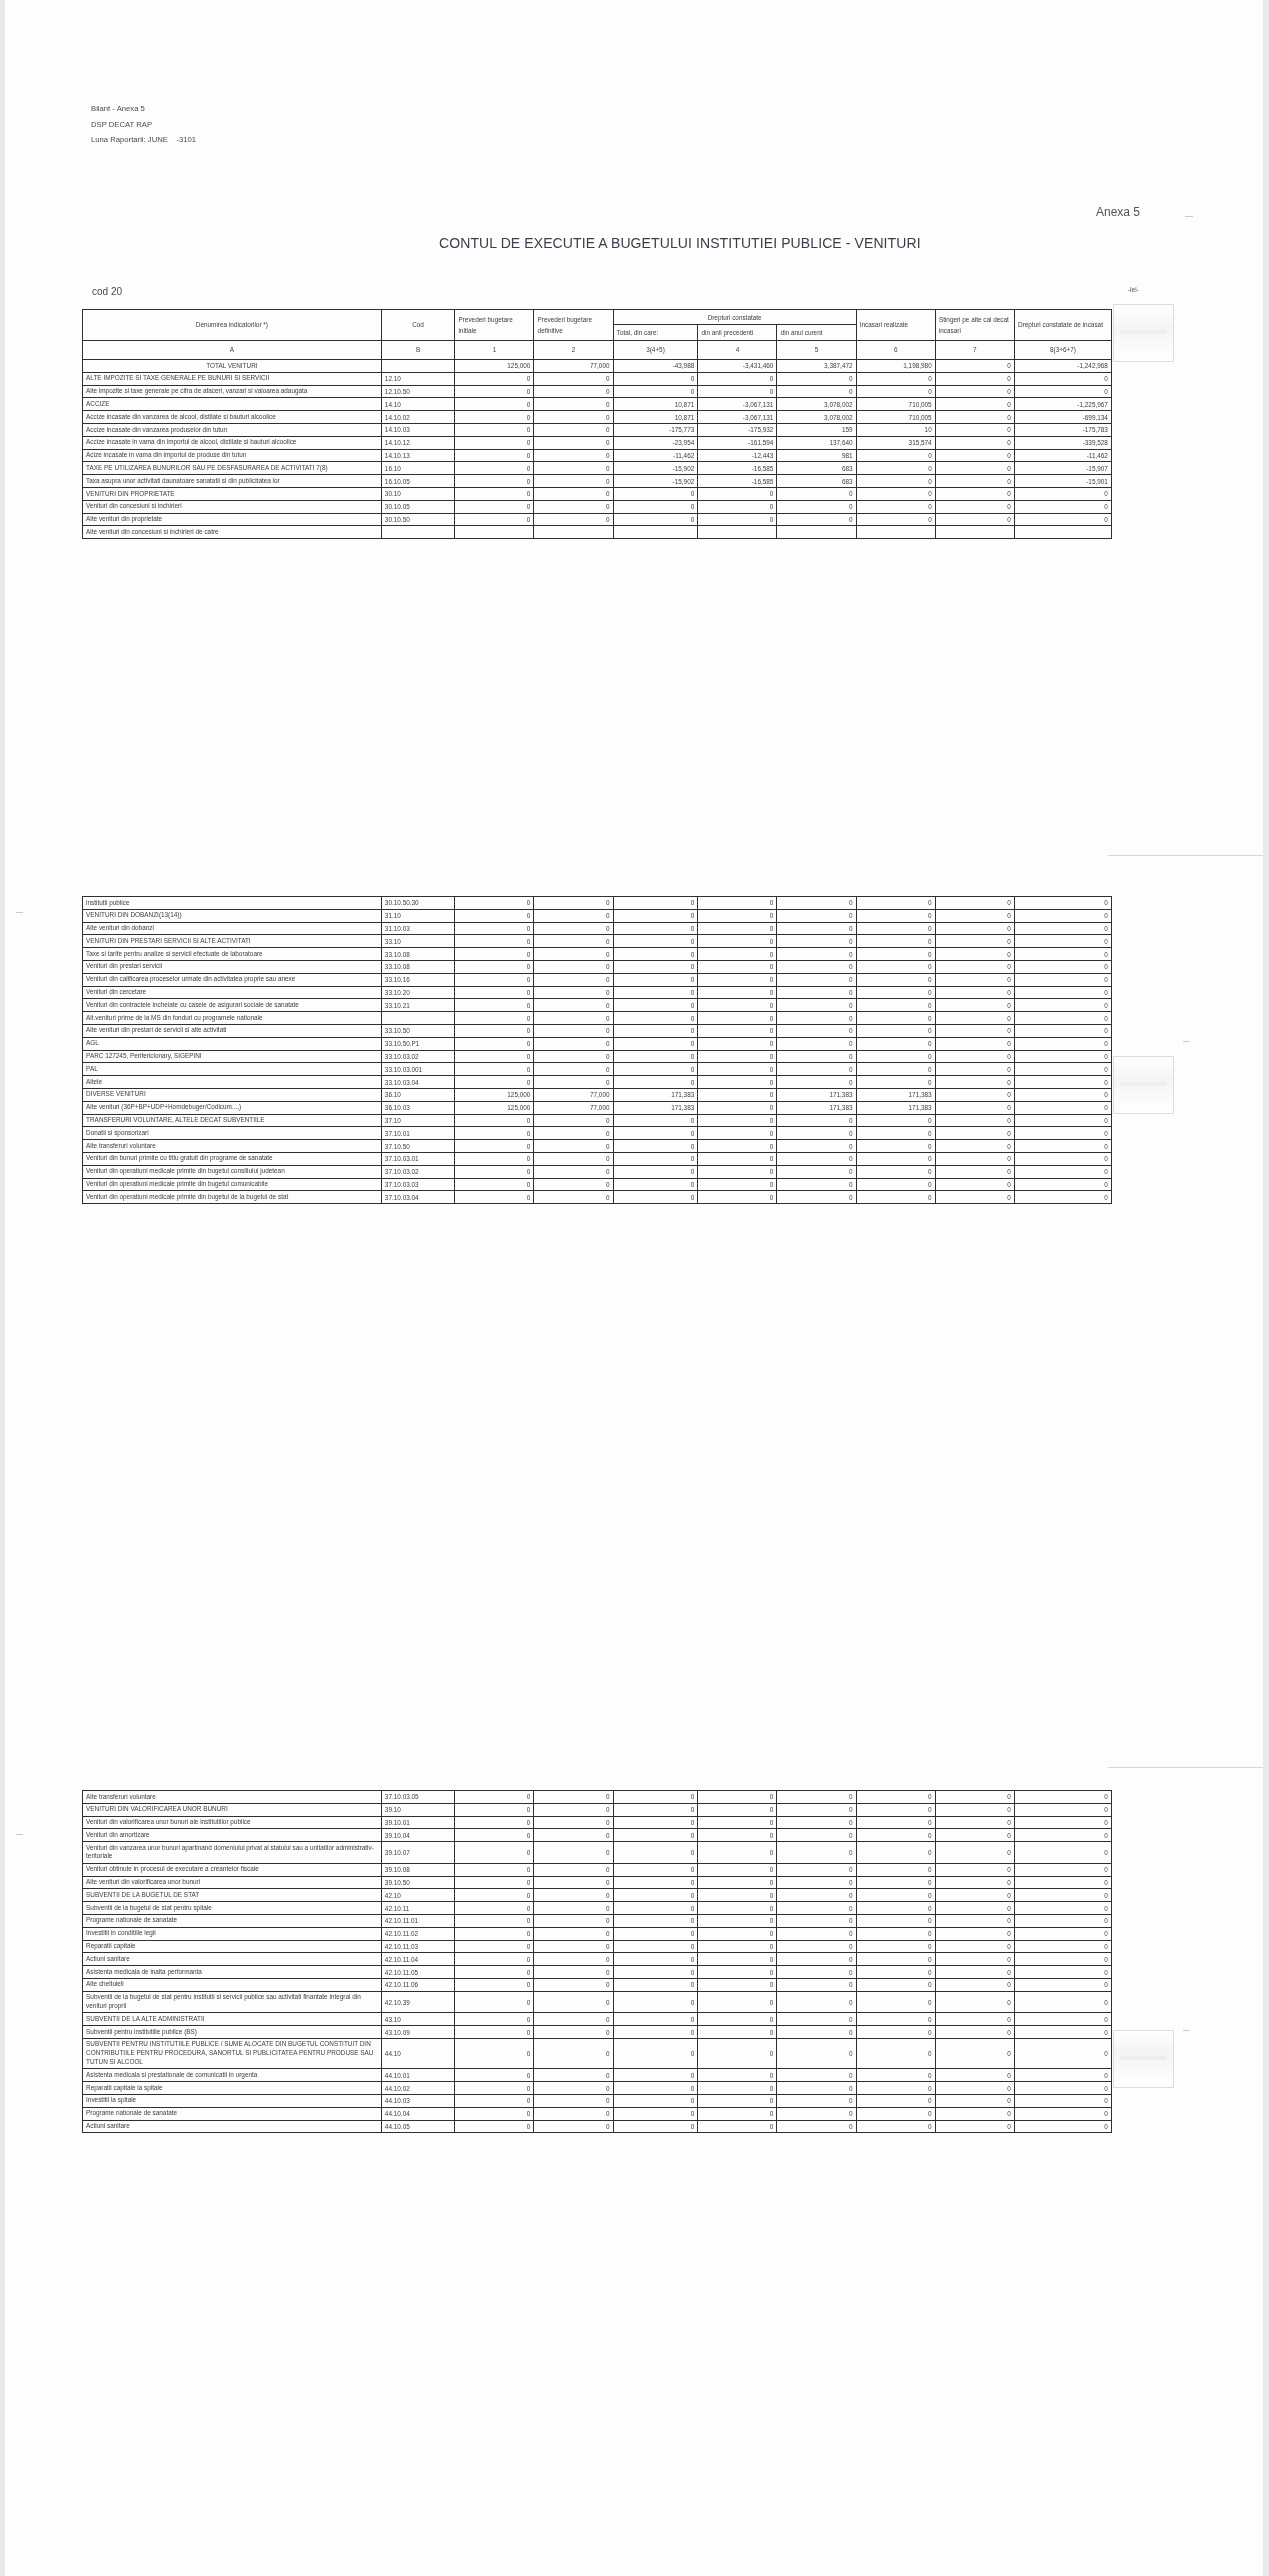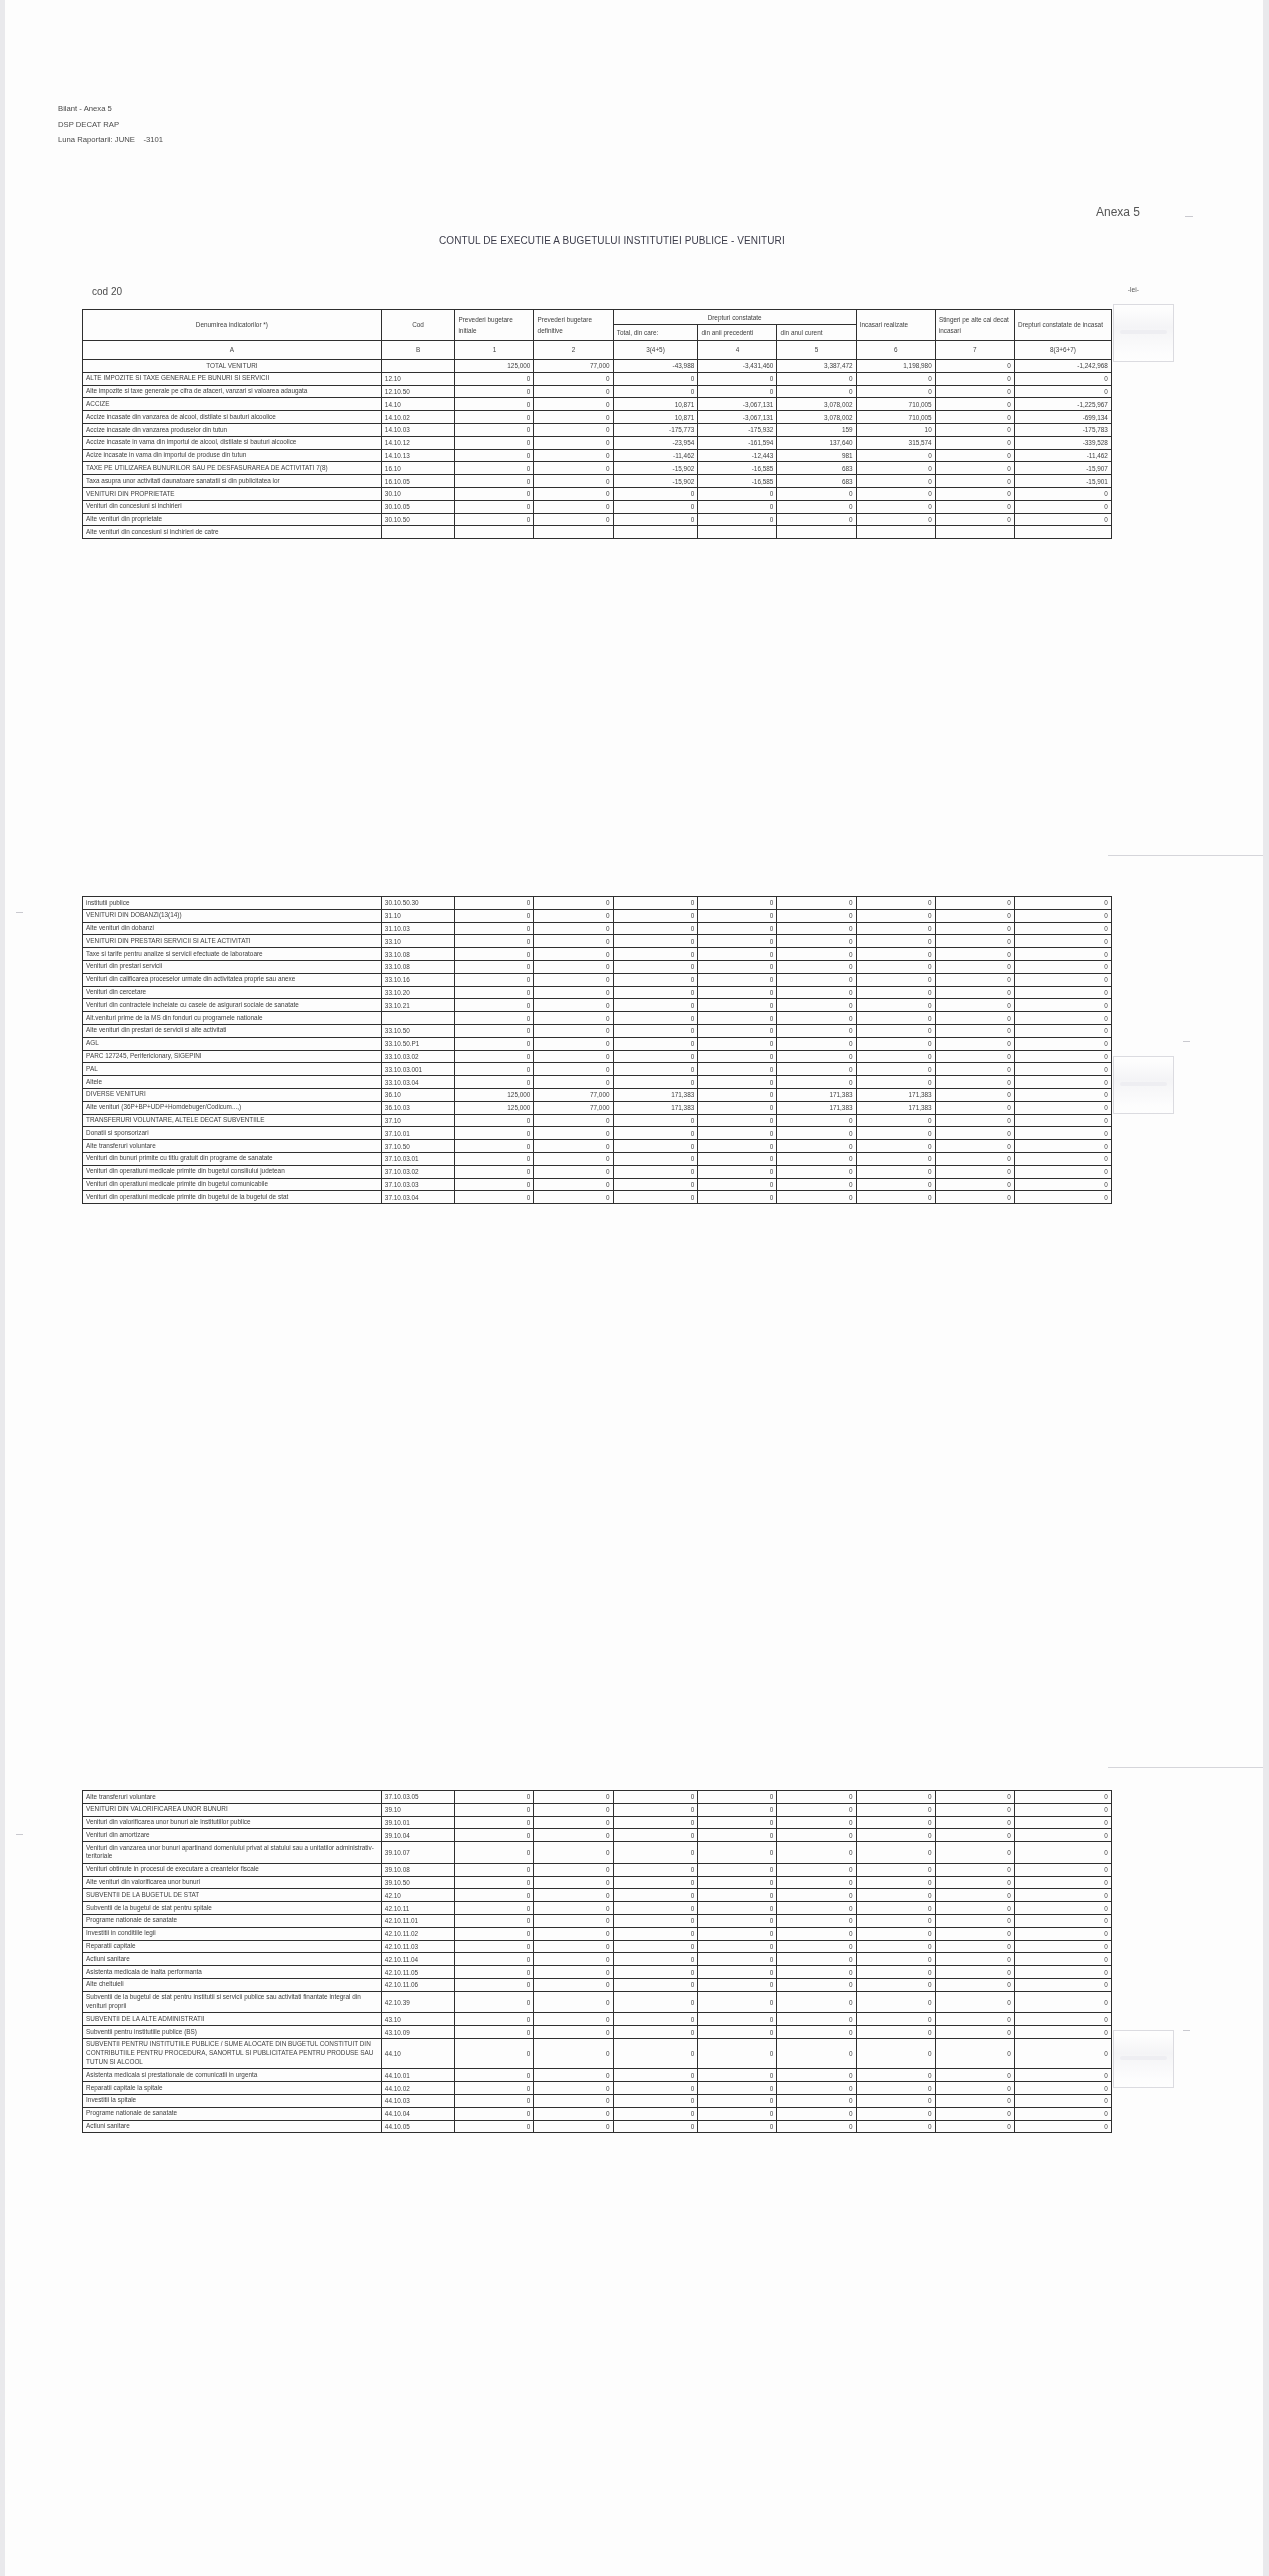--- a/index.html
+++ b/index.html
@@ -6,24 +6,24 @@
   body{
     width:1269px;height:3536px;position:relative;
     font-family:"Liberation Sans", sans-serif;
     color:#3a3a3a;
     -webkit-font-smoothing:antialiased;
   }
   .page{position:absolute;inset:0;background:#fdfdfd;}
 
   
   .meta{position:absolute;left:58px;top:101px;font-size:7.7px;line-height:15.5px;color:#4a4a4a;}
-  .meta div{white-space:pre;}
+  .meta div{white-space:pre;margin-left:33px;}
 
   .anexa-right{position:absolute;right:129px;top:205px;font-size:12px;color:#555;}
-  .doc-title{position:absolute;left:439px;top:235px;font-size:10px;letter-spacing:0.1px;color:#3c3c4a;white-space:nowrap;}
+  .doc-title{position:absolute;left:439px;top:235px;font-size:14px;letter-spacing:0.1px;color:#3c3c4a;white-space:nowrap;}
   .cod20{position:absolute;left:92px;top:286px;font-size:10px;color:#4a4a4a;}
   .lei{position:absolute;right:130px;top:286px;font-size:6.7px;color:#555;}
 
   
   .tbl{
     position:absolute;border-collapse:collapse;table-layout:fixed;
     font-size:6.4px;color:#404040;background:transparent;
   }
   .tbl td,.tbl th{
     border:0.5px solid #2f2f2f;

